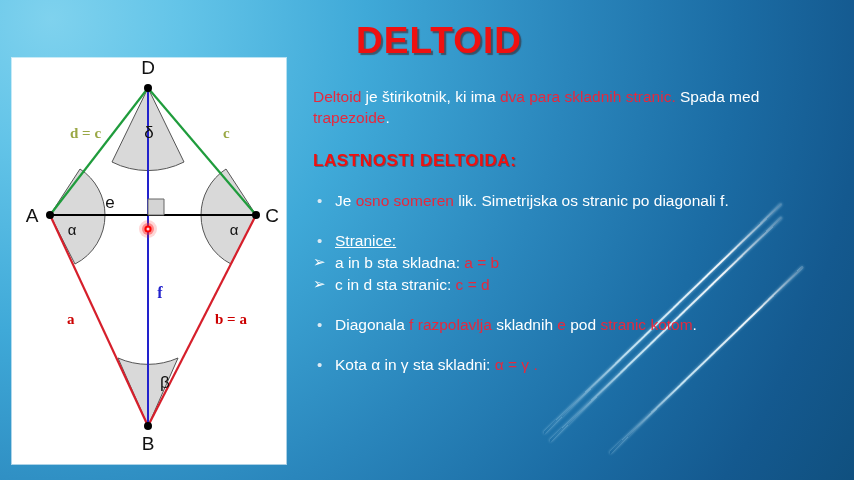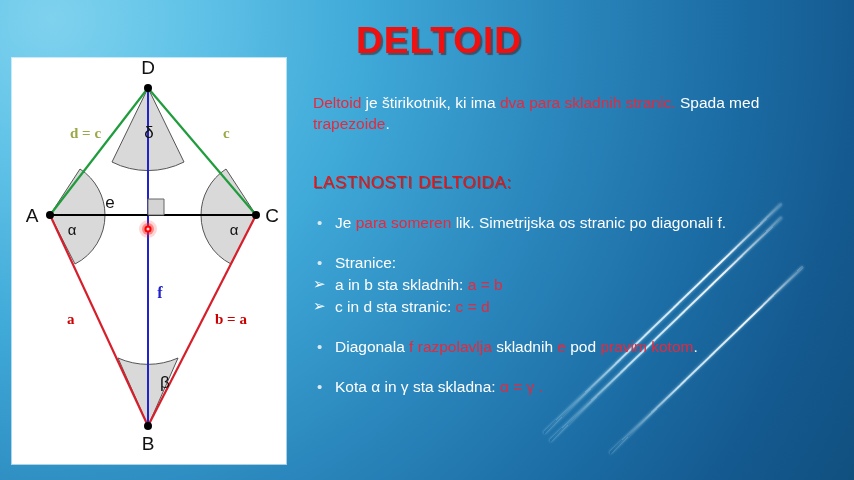--- a/index.html
+++ b/index.html
@@ -57,32 +57,32 @@
     font-size: 37px;
     font-variant: small-caps;
     letter-spacing: 1px;
     color: #f01010;
     text-shadow: 2px 2px 1px rgba(60,25,25,0.55);
     white-space: nowrap;
   }
   #body {
     position: absolute;
     left: 313px;
-    top: 92px;
+    top: 86px;
     width: 448px;
     color: #ffffff;
     font-size: 15.5px;
     line-height: 21px;
   }
   .red { color: #e8283c; }
   .para { margin: 0 0 0 0; }
   .heading {
-    margin-top: 38px;
+    margin-top: 22px;
     color: #f01010;
-    font-weight: normal;
+    font-weight: bold;
     font-variant: small-caps;
     font-size: 17px;
     letter-spacing: 0.6px;
     text-shadow: 1px 1px 0px rgba(70,30,30,0.45);
   }
   .bullet {
     position: relative;
     padding-left: 22px;
     margin-top: 19px;
   }
@@ -100,21 +100,21 @@
     margin-top: 1px;
   }
   .subrow > .arrow {
     position: absolute;
     left: 0px;
     top: -1px;
     color: #ffffff;
     font-size: 15px;
     line-height: 21px;
   }
-  .u { }
+  .u { text-decoration: underline; }
 </style>
 </head>
 <body>
 
 <div id="slide">
 
   <div class="streaks">
     <div class="streak" style="left:-10px; top:292px; width:330px; transform:rotate(-44deg);"></div>
     <div class="streak" style="left:-4px; top:300px; width:322px; transform:rotate(-44deg);"></div>
     <div class="streak" style="left:56px; top:312px; width:268px; transform:rotate(-44deg);"></div>
@@ -180,40 +180,40 @@
   <div id="body">
 
     <p class="para">
       <span class="red">Deltoid</span><span> je štirikotnik, ki ima </span><span class="red">dva para skladnih stranic.</span><span> Spada med </span><span class="red">trapezoide</span><span>.</span>
     </p>
 
     <div class="heading">LASTNOSTI DELTOIDA:</div>
 
     <div class="bullet">
       <span class="dot">•</span>
-      <span>Je </span><span class="red">para someren</span><span> lik. Simetrijska os stranic po diagonali f.</span>
+      <span>Je </span><span class="red">osno someren</span><span> lik. Simetrijska os stranic po diagonali f.</span>
     </div>
 
     <div class="bullet">
       <span class="dot">•</span>
       <span class="u">Stranice:</span>
     </div>
     <div class="subrow">
       <span class="arrow">➢</span>
-      <span> a in b sta skladnih: </span><span class="red">a = b</span>
+      <span> a in b sta skladna: </span><span class="red">a = b</span>
     </div>
     <div class="subrow">
       <span class="arrow">➢</span>
       <span> c in d sta stranic: </span><span class="red">c = d</span>
     </div>
 
     <div class="bullet">
       <span class="dot">•</span>
-      <span>Diagonala </span><span class="red">f razpolavlja</span><span> skladnih </span><span class="red">e</span><span> pod </span><span class="red">pravim kotom</span><span>.</span>
-    </div>
-
-    <div class="bullet">
-      <span class="dot">•</span>
-      <span>Kota α in γ sta skladna: </span><span class="red">α = γ .</span>
+      <span>Diagonala </span><span class="red">f razpolavlja</span><span> skladnih </span><span class="red">e</span><span> pod </span><span class="red">stranic kotom</span><span>.</span>
+    </div>
+
+    <div class="bullet">
+      <span class="dot">•</span>
+      <span>Kota α in γ sta skladni: </span><span class="red">α = γ .</span>
     </div>
 
   </div>
 </div>
 
 </body></html>

